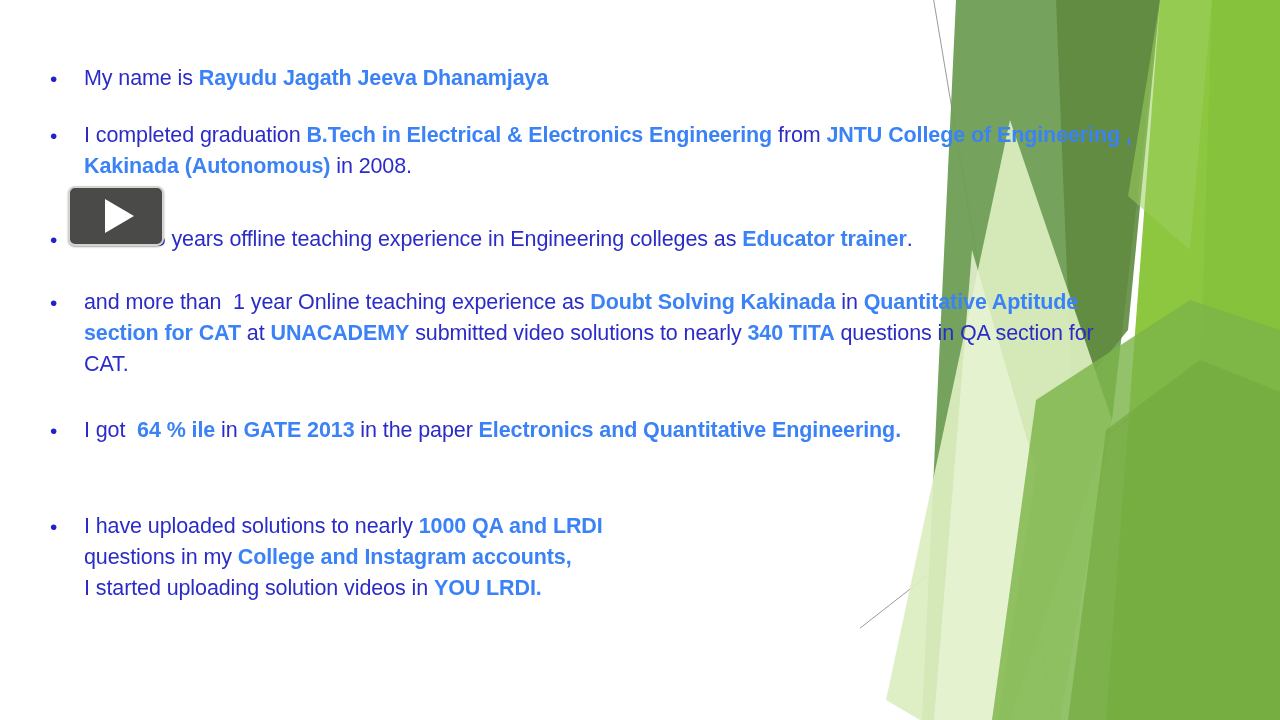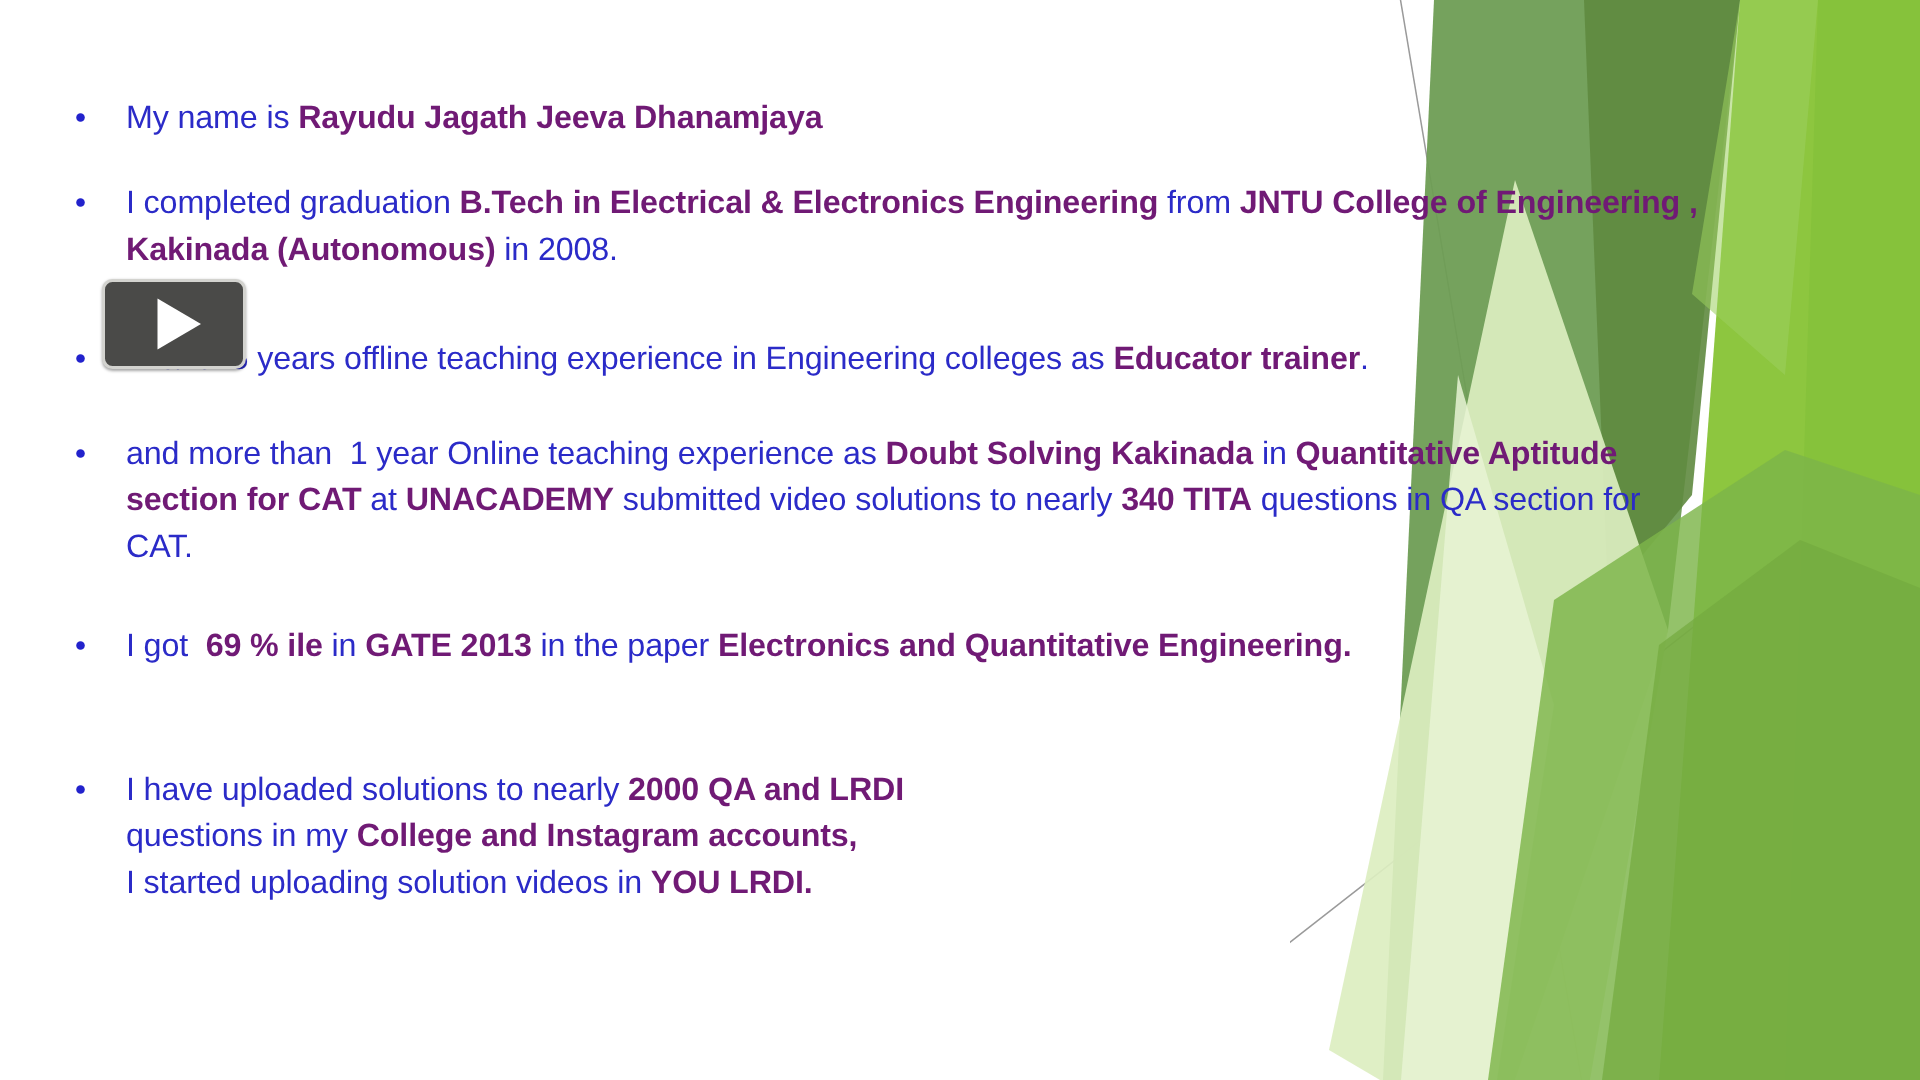--- a/index.html
+++ b/index.html
@@ -61,21 +61,21 @@
   }
   .bullet-text {
     flex: 1 1 auto;
     color: #2b2bc8;
     font-size: 21.5px;
     line-height: 31px;
     letter-spacing: -0.1px;
     white-space: pre-wrap;
   }
   .bullet-text b {
-    color: #701a75;
+    color: #3b82f6;
     font-weight: bold;
   }
 
   
   #b0 { top: 63px;  width: 1090px; }
   #b1 { top: 120px; width: 1090px; }
   #b2 { top: 224px; width: 1090px; }
   #b3 { top: 287px; width: 1090px; }
   #b4 { top: 415px; width: 1000px; }
   #b5 { top: 511px; width: 1000px; }
@@ -152,26 +152,26 @@
       <span class="bullet-text">I have  5 years offline teaching experience in Engineering colleges as <b>Educator trainer</b>.</span>
     </div>
 
     <div class="bullet-row" id="b3">
       <span class="bullet-mark">•</span>
       <span class="bullet-text">and more than  1 year Online teaching experience as <b>Doubt Solving Kakinada</b> in <b>Quantitative Aptitude section for CAT</b> at <b>UNACADEMY</b> submitted video solutions to nearly <b>340 TITA</b> questions in QA section for CAT.</span>
     </div>
 
     <div class="bullet-row" id="b4">
       <span class="bullet-mark">•</span>
-      <span class="bullet-text">I got  <b>69 % ile</b> in <b>GATE 2013</b> in the paper <b>Electronics and Quantitative Engineering.</b></span>
+      <span class="bullet-text">I got  <b>64 % ile</b> in <b>GATE 2013</b> in the paper <b>Electronics and Quantitative Engineering.</b></span>
     </div>
 
     <div class="bullet-row" id="b5">
       <span class="bullet-mark">•</span>
-      <span class="bullet-text">I have uploaded solutions to nearly <b>2000 QA and LRDI</b>
+      <span class="bullet-text">I have uploaded solutions to nearly <b>1000 QA and LRDI</b>
 questions in my <b>College and Instagram accounts,</b>
 I started uploading solution videos in <b>YOU LRDI.</b></span>
     </div>
 
   </div>
 
   <div id="play-overlay">
     <div class="tri"></div>
   </div>
 

